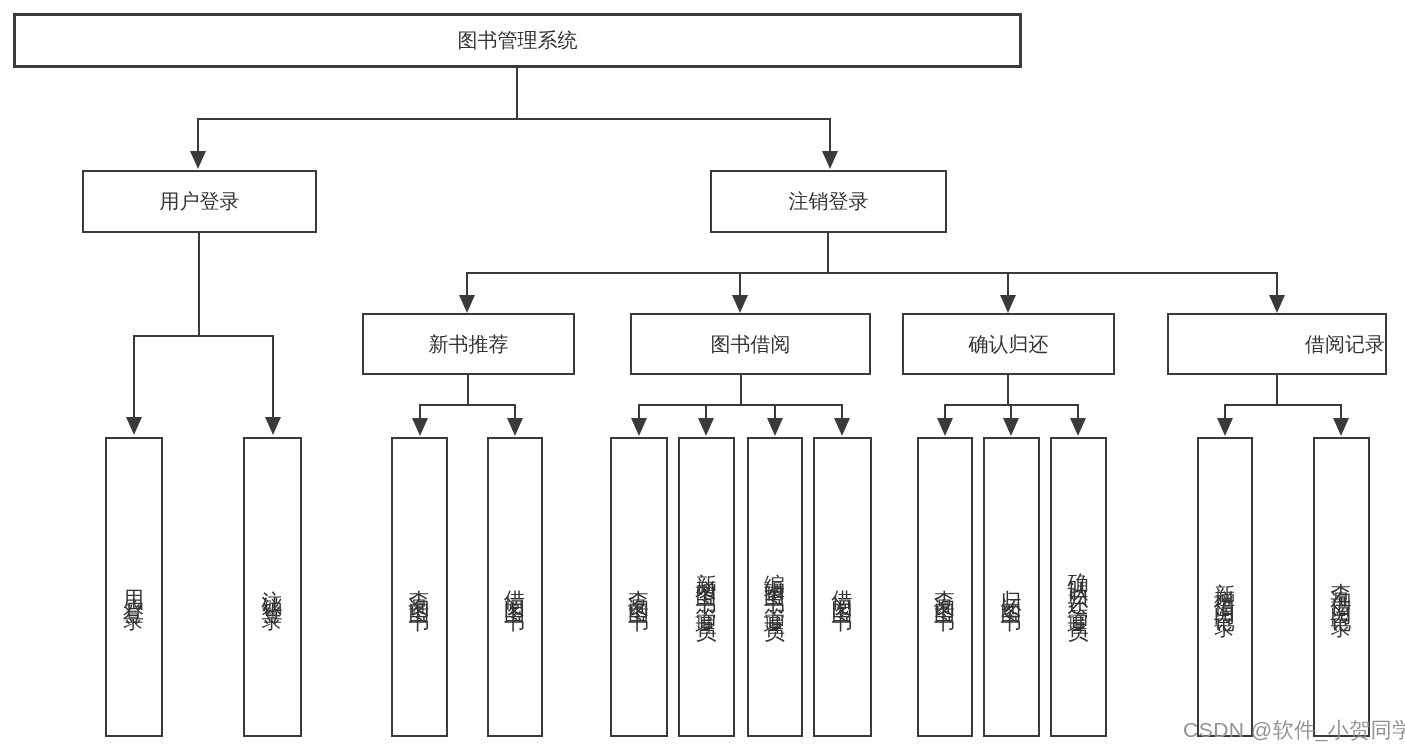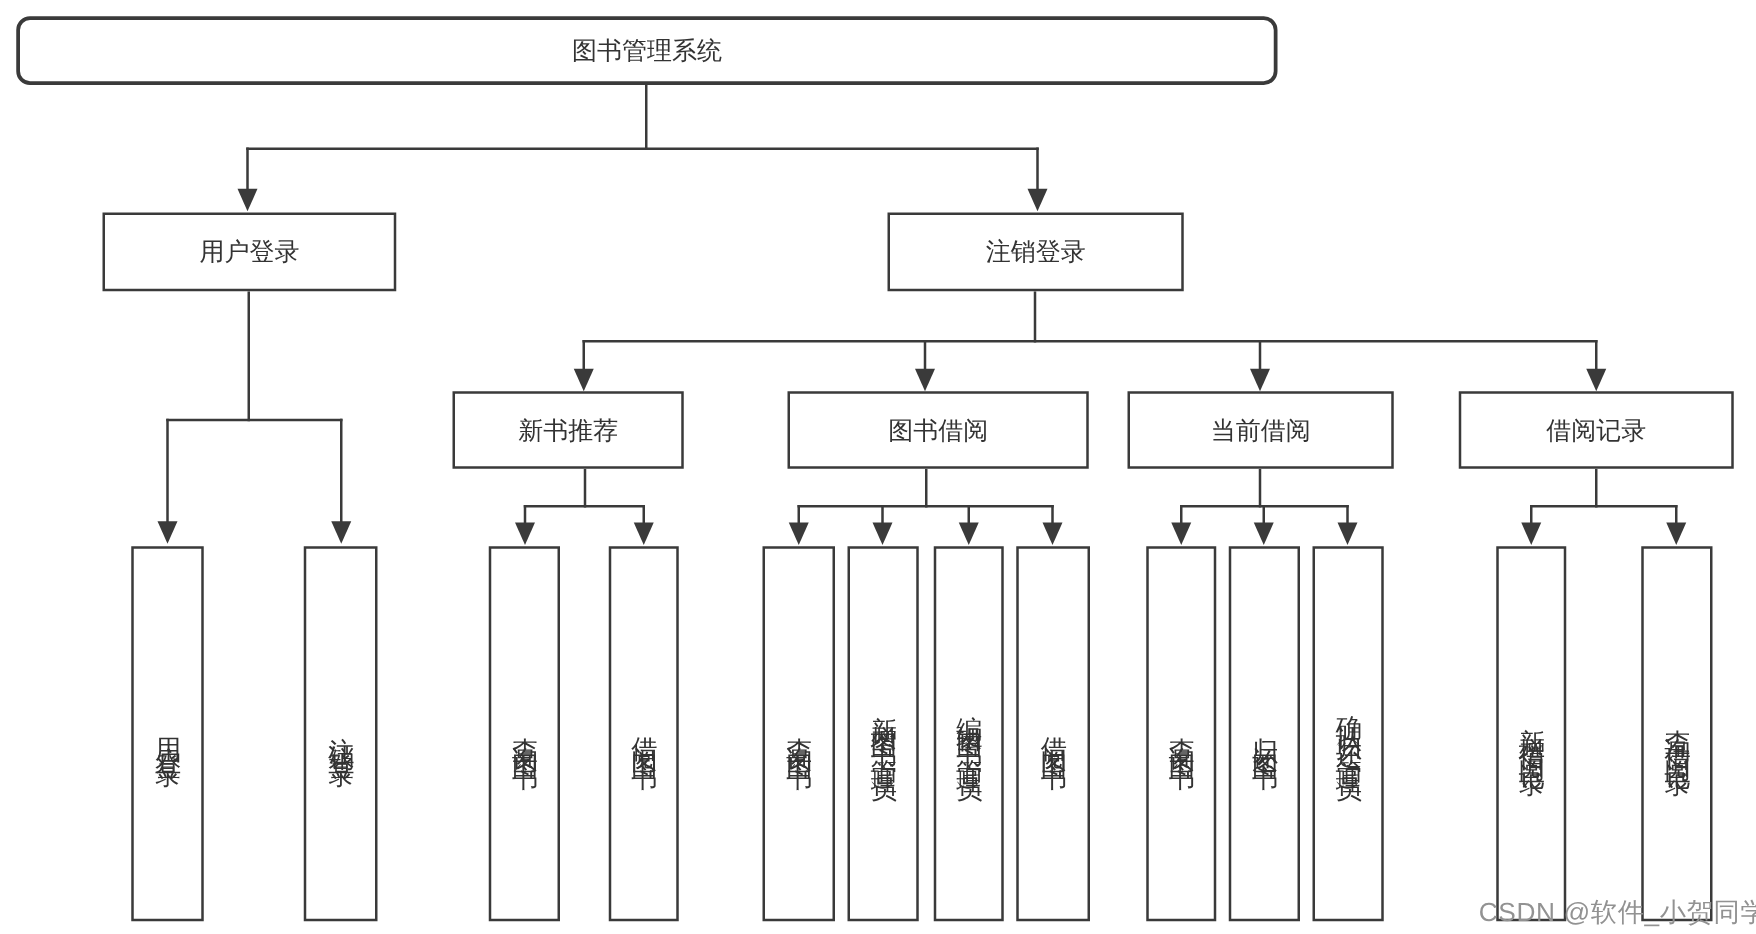--- a/index.html
+++ b/index.html
@@ -16,37 +16,37 @@
     position:absolute;
     box-sizing:border-box;
     border:2px solid #3a3a3a;
     background:#ffffff;
     display:flex;
     align-items:center;
     justify-content:center;
     font-size:20px;
     color:#333333;
   }
-  .box.root { border-width:3px; font-size:20px;border-radius:11px; }
+  .box.root { border-width:3px; font-size:20px; }
   .vtext {
     writing-mode:vertical-rl;
     text-orientation:mixed;
     letter-spacing:7px;
     font-size:21px;
     line-height:1;
   }
   
   #n-root   { left:13px;  top:13px;  width:1009px; height:55px; }
   #n-user   { left:82px;  top:170px; width:235px;  height:63px; }
   #n-mgmt   { left:710px; top:170px; width:237px;  height:63px; }
   .lvl3     { top:313px;  height:62px; }
-  #n-new    { left:362px;  width:185px; }
+  #n-new    { left:362px;  width:213px; }
   #n-borrow { left:630px;  width:241px; }
   #n-cur    { left:902px;  width:213px; }
-  #n-rec    { left:1167px; width:220px; }
+  #n-rec    { left:1167px; width:220px;justify-content:flex-end; }
   .leaf     { top:437px; height:300px; }
   #f-l1  { left:105px;  width:58px; }
   #f-l2  { left:243px;  width:59px; }
   #f-l3  { left:391px;  width:57px; }
   #f-l4  { left:487px;  width:56px; }
   #f-l5  { left:610px;  width:58px; }
   #f-l6  { left:678px;  width:57px; }
   #f-l7  { left:747px;  width:56px; }
   #f-l8  { left:813px;  width:59px; }
   #f-l9  { left:917px;  width:56px; }
@@ -176,21 +176,21 @@
     <span>注销登录</span>
   </div>
 
   <div class="box lvl3" id="n-new">
     <span>新书推荐</span>
   </div>
   <div class="box lvl3" id="n-borrow">
     <span>图书借阅</span>
   </div>
   <div class="box lvl3" id="n-cur">
-    <span>当前借阅</span>
+    <span>确认归还</span>
   </div>
   <div class="box lvl3" id="n-rec">
     <span>借阅记录</span>
   </div>
 
   <div class="box leaf" id="f-l1">
     <span class="vtext">用户登录</span>
   </div>
   <div class="box leaf" id="f-l2">
     <span class="vtext">注销登录</span>

